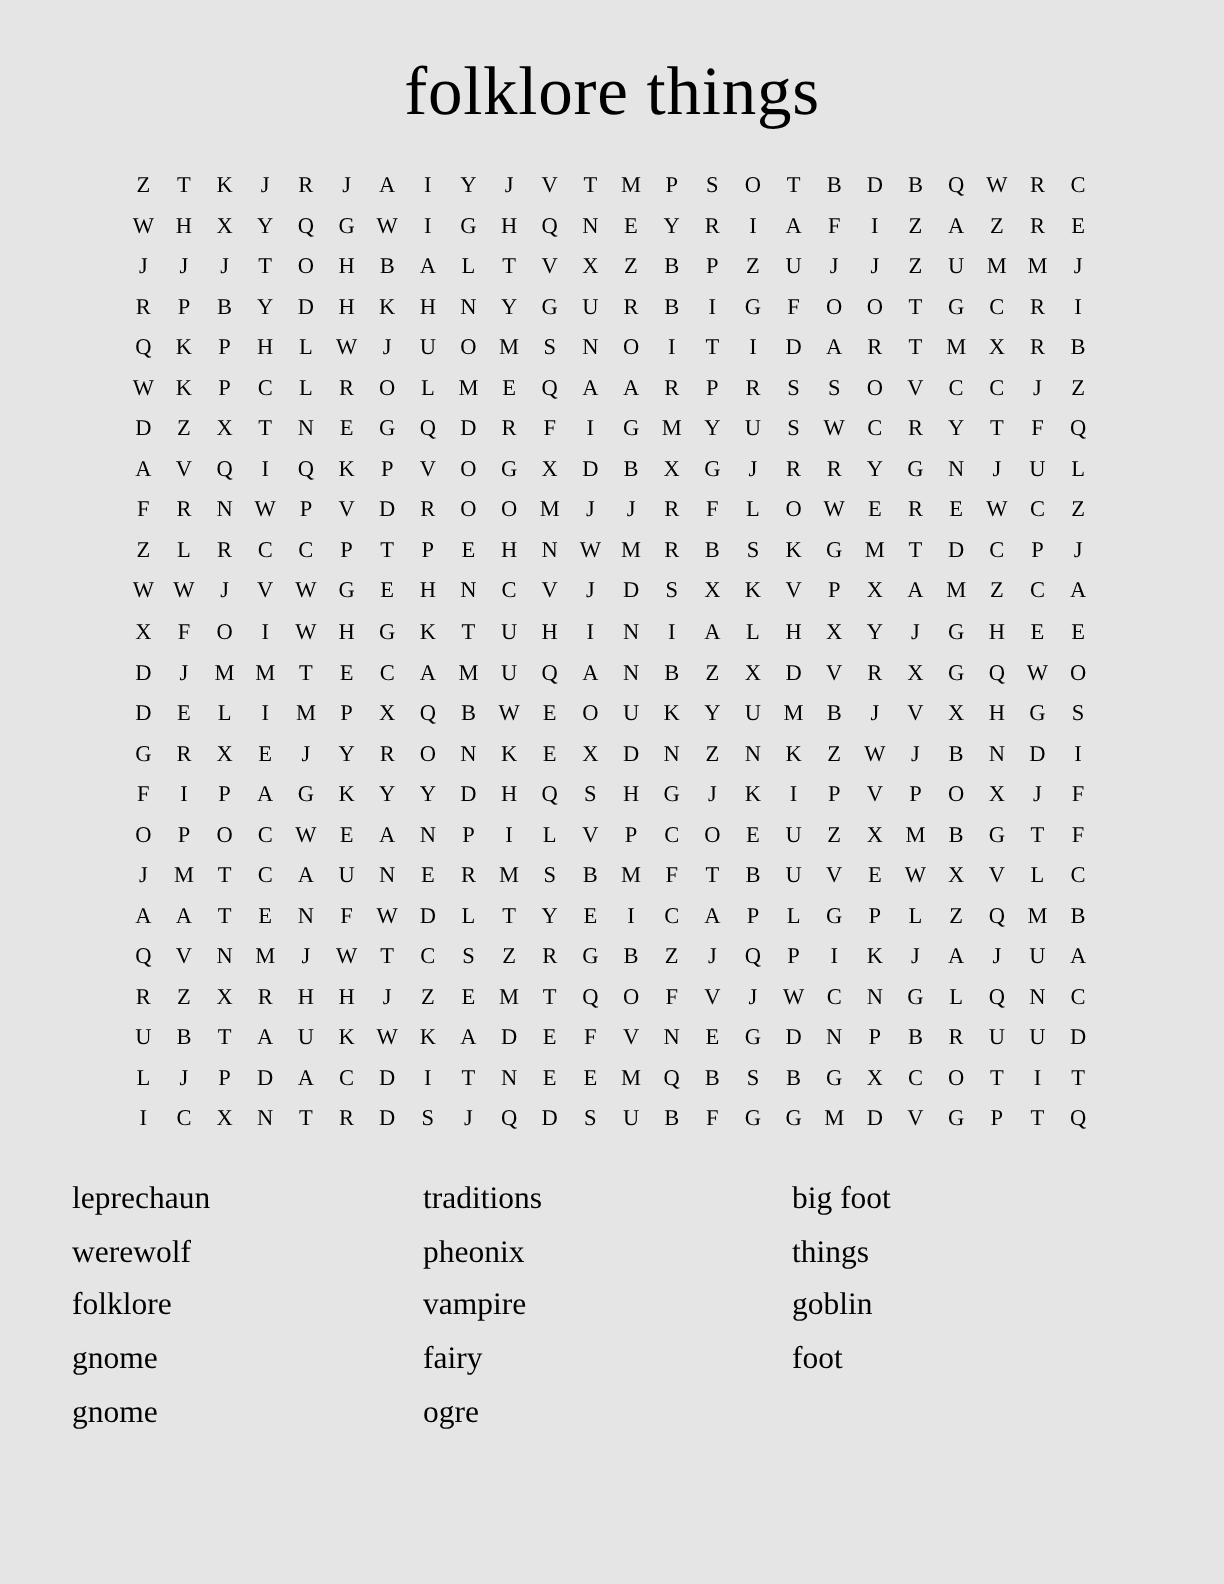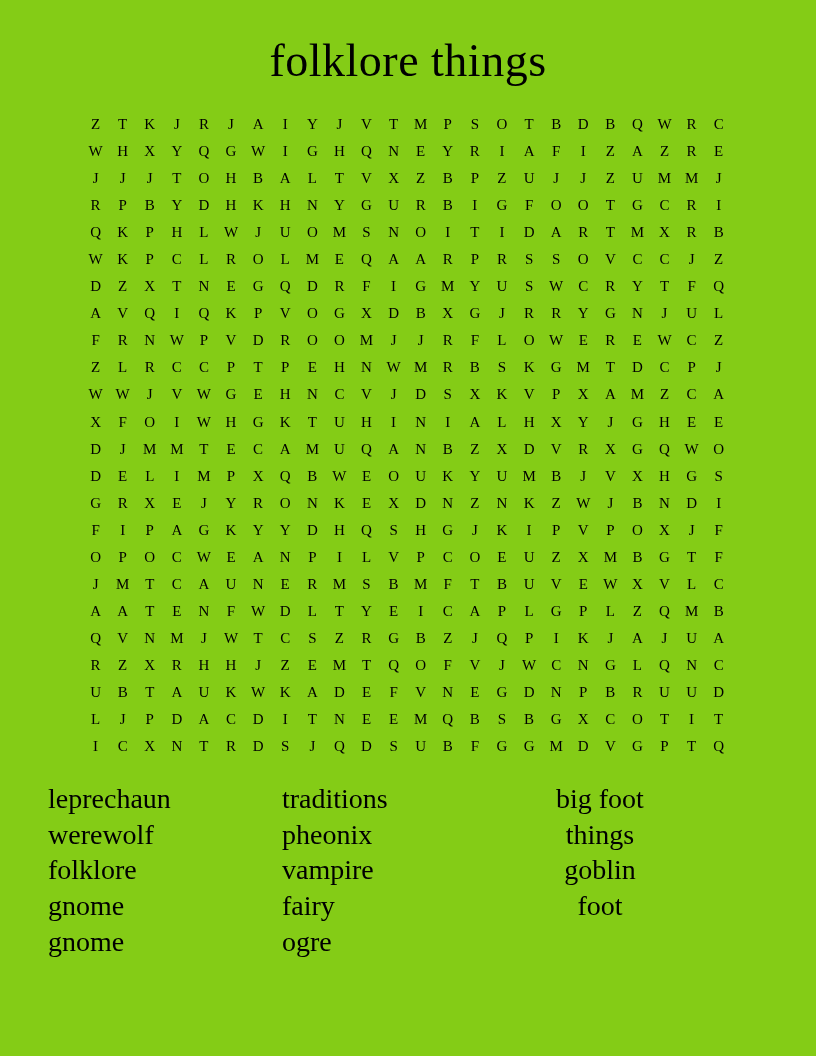--- a/index.html
+++ b/index.html
@@ -1,21 +1,21 @@
 <!DOCTYPE html>
 <html><head>
 <meta charset="utf-8">
 <style>
   * { margin: 0; padding: 0; box-sizing: border-box; }
   html, body { background: #ffffff; }
   .page {
     position: relative;
     width: 816px;
     height: 1056px;
-    background: #84cc16;
+    background: #e5e5e5;
     font-family: "Liberation Serif", "DejaVu Serif", serif;
     color: #000000;
     overflow: hidden;
   }
   .title {
     position: absolute;
     top: 34px;
     left: 0;
     width: 100%;
     text-align: center;
@@ -45,23 +45,23 @@
     top: 781px;
     left: 0;
     width: 100%;
   }
   .word-col {
     position: absolute;
     top: 0;
   }
   .word-col-1 { left: 48px; }
   .word-col-2 { left: 282px; }
-  .word-col-3 { left: 556px; text-align: center; }
+  .word-col-3 { left: 528px; }
   .word {
-    font-size: 28px;
+    font-size: 21px;
     line-height: 35.7px;
     color: #000000;
     white-space: nowrap;
   }
 </style>
 </head>
 <body>
 
 <div class="page">
   <h1 class="title">folklore things</h1>

